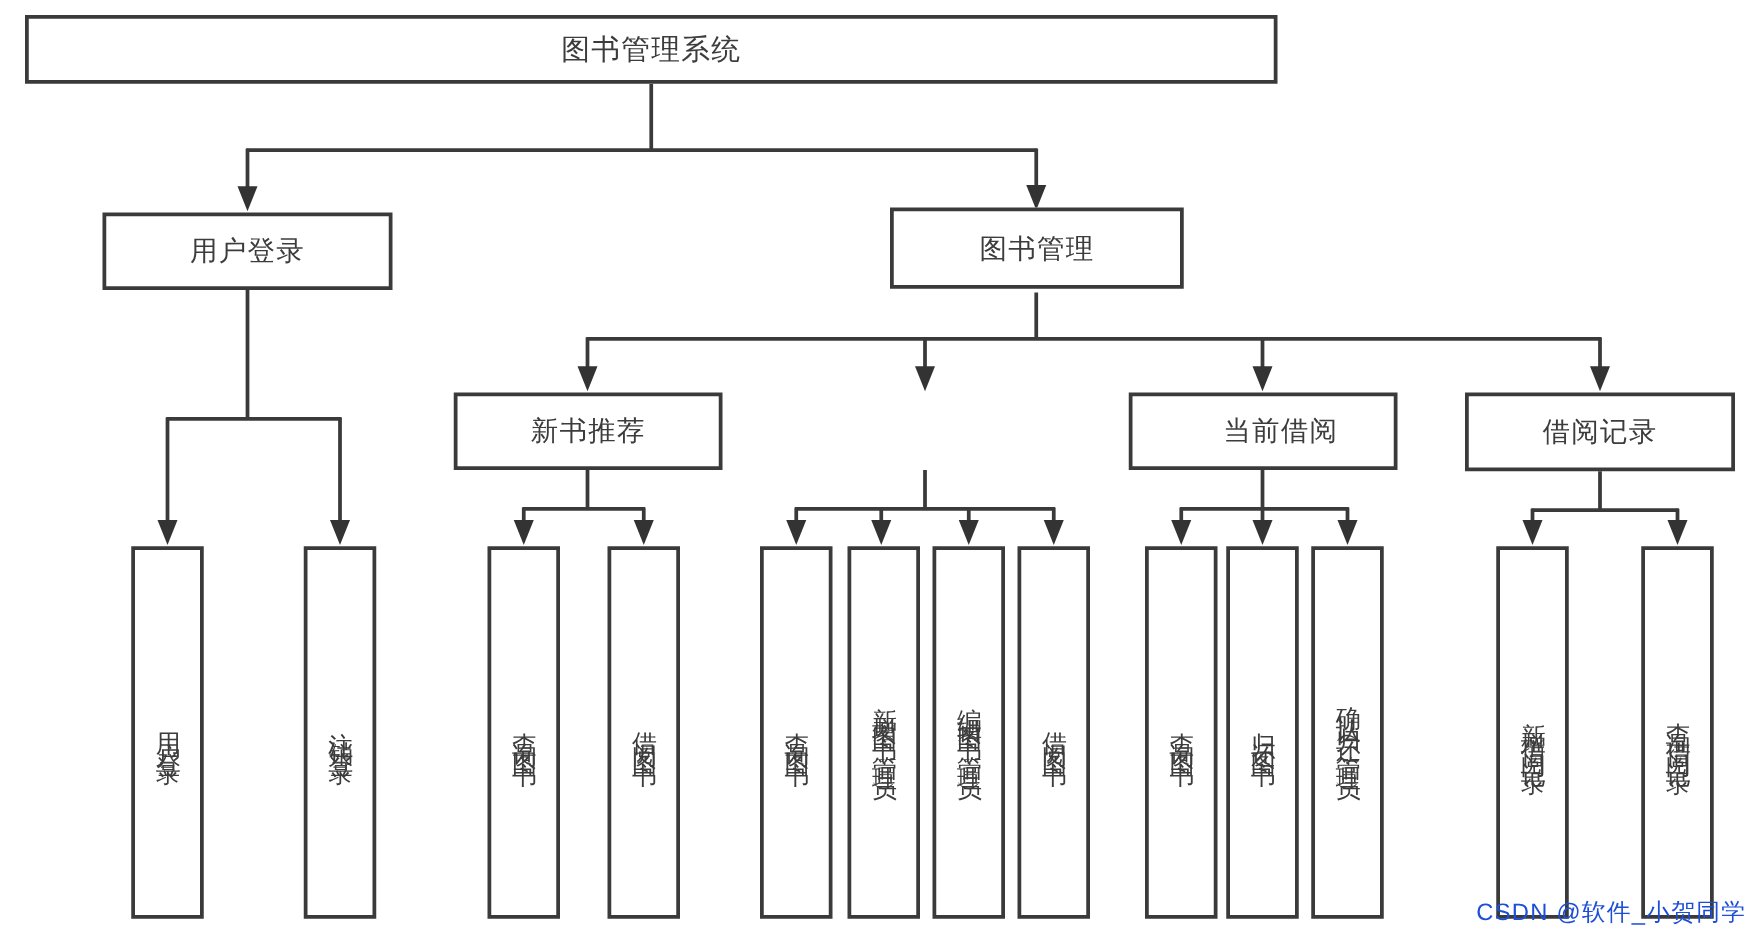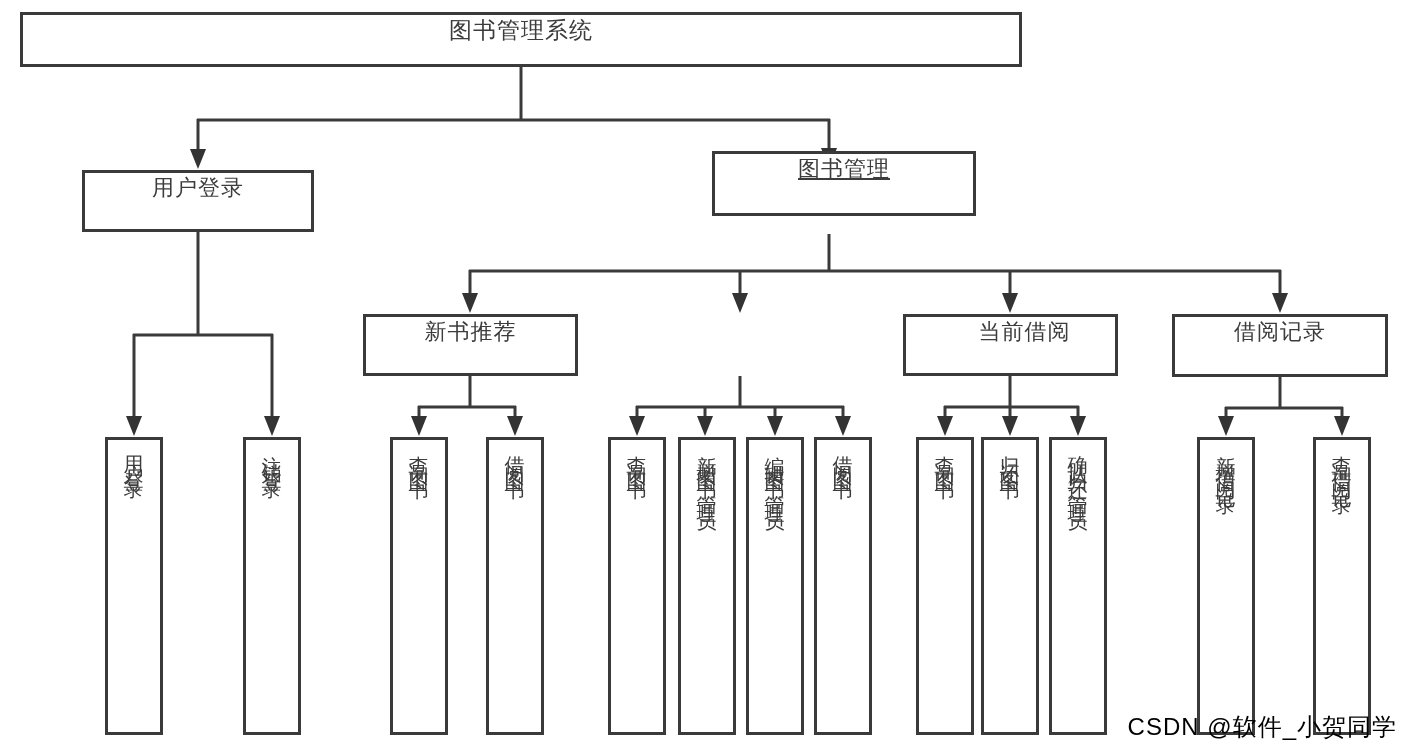--- a/index.html
+++ b/index.html
@@ -11,38 +11,38 @@
     overflow:hidden;
   }
   #connectors{position:absolute;left:0;top:0;z-index:0;}
   #connectors line, #connectors path{stroke:#3a3a3a;stroke-width:3;fill:none;}
   #connectors polygon{fill:#333;stroke:none;}
   .node{
     position:absolute;
     box-sizing:border-box;
     border:3px solid #3a3a3a;
     background:#ffffff;
-    display:flex;align-items:flex-start;justify-content:center;
+    display:flex;align-items:center;justify-content:center;
     color:#3c3c3c;
     z-index:1;
   }
   .node.h{font-size:22px;letter-spacing:1px;}
   .node.root{font-size:23px;}
   .node.leaf span{
     writing-mode:vertical-rl;
     font-size:20px;
     letter-spacing:8px;
     line-height:1.0;
     white-space:nowrap;
   }
   #watermark{
     position:absolute;
     right:8px;bottom:4px;
-    font-size:24px;
-    color:#000000;
+    font-size:19px;
+    color:#1d4ed8;
     z-index:2;
     letter-spacing:1px;
   }
 </style>
 </head>
 <body>
 
 <div id="canvas">
 
   <svg id="connectors" width="1405" height="747" viewBox="0 0 1405 747">
@@ -107,21 +107,21 @@
     <polygon points="1334,416 1350,416 1342,436"></polygon>
   </svg>
 
   <div class="node h root" style="left:20px;top:12px;width:1002px;height:55px;">
     <span>图书管理系统</span>
   </div>
 
   <div class="node h" style="left:82px;top:170px;width:232px;height:62px;">
     <span>用户登录</span>
   </div>
-  <div class="node h" style="left:712px;top:151px;width:264px;height:65px;text-decoration:underline;">
+  <div class="node h" style="left:712px;top:166px;width:235px;height:65px;">
     <span>图书管理</span>
   </div>
 
   <div class="node h" style="left:363px;top:314px;width:215px;height:62px;">
     <span>新书推荐</span>
   </div>
   <div class="node h" style="left:903px;top:314px;width:215px;height:62px;padding-left:28px;">
     <span>当前借阅</span>
   </div>
   <div class="node h" style="left:1172px;top:314px;width:216px;height:63px;">

